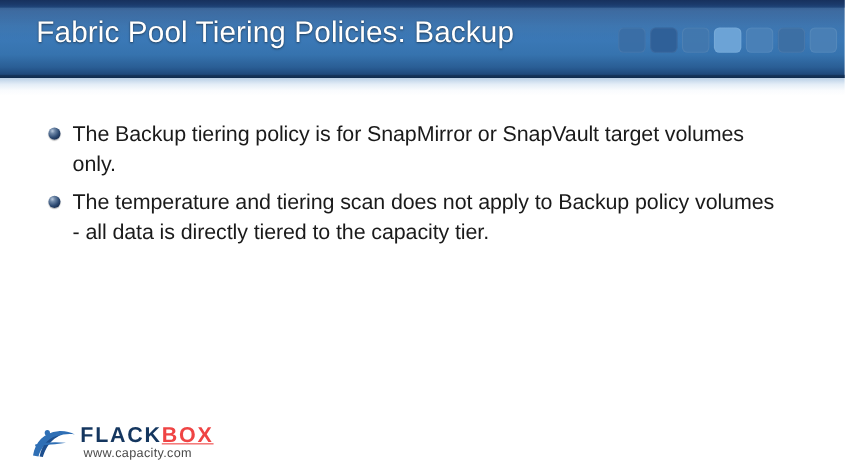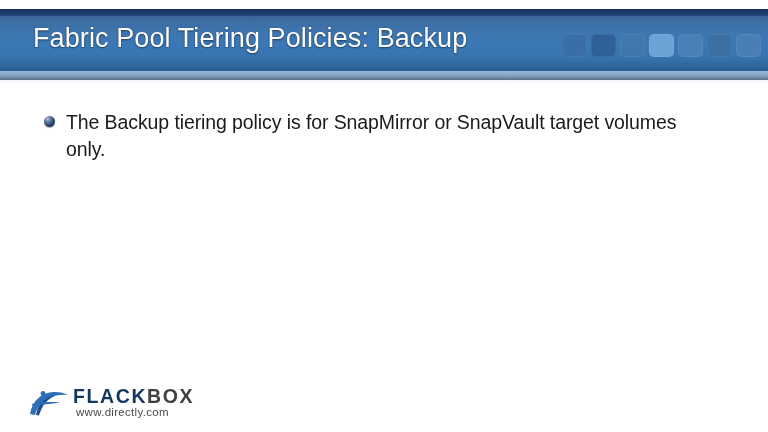--- a/index.html
+++ b/index.html
@@ -17,21 +17,21 @@
 
   .slide {
     position: absolute;
     inset: 0;
     background: #ffffff;
   }
 
   
   .header {
     position: absolute;
-    top: 9px;
+    top: 0;
     left: 0;
     width: 768px;
     height: 71px;
     background: linear-gradient(to bottom,
         #1b3f75 0%,
         #1d4478 5%,
         #2a5c97 14%,
         #3570ad 34%,
         #3a78b6 52%,
         #3673ae 70%,
@@ -160,21 +160,21 @@
     position: absolute;
     left: 47px;
     top: 0px;
     font-size: 19.5px;
     font-weight: 700;
     letter-spacing: 1.6px;
     line-height: 21px;
     white-space: nowrap;
   }
   .logo-flack { color: #14365f; margin-top: 32px; }
-  .logo-box { color: #404040; }
+  .logo-box { color: #ef4444; text-decoration: underline; }
   .logo-url {
     position: absolute;
     left: 50px;
     top: 20px;
     font-size: 11.5px;
     color: #4a4a4a;
     letter-spacing: 0.3px;
     white-space: nowrap;
   }
 </style>
@@ -202,28 +202,32 @@
     <div class="header-bottomline"></div>
   </div>
 
   <div class="header-fade"></div>
 
   <div class="content">
     <div class="bullet-row">
       <div class="bullet-marker"></div>
       <div class="bullet-text">The Backup tiering policy is for SnapMirror or SnapVault target volumes only.</div>
     </div>
+    <div class="bullet-row">
+      <div class="bullet-marker"></div>
+      <div class="bullet-text">The temperature and tiering scan does not apply to Backup policy volumes - all data is directly tiered to the capacity tier.</div>
+    </div>
   </div>
 
   <div class="logo">
     <div class="logo-mark">
       <svg width="44" height="30" viewBox="0 0 44 30" xmlns="http://www.w3.org/2000/svg">
         <path d="M4 26 C6 14, 14 5, 27 4 C33 3.6, 38 5, 42 7 C37 6.2, 31 6.6, 26 9 C17 13, 11 19, 9 27 Z" fill="#2f6fb5"></path>
         <path d="M10 27 C12 16, 19 9, 29 7.5 C24 10, 19 14, 16 20 C14.5 23, 13.5 25.5, 13 27.5 Z" fill="#1d4f8f"></path>
         <path d="M6 16 C14 14, 24 13.5, 34 14.5 C26 15.8, 15 16.6, 6 17.6 Z" fill="#2f6fb5"></path>
         <path d="M17 3 C18.5 3, 19.5 4.2, 19.5 5.6 C19.5 7, 18.5 8.2, 17 8.2 C15.6 8.2, 14.6 7, 14.6 5.6 C14.6 4.2, 15.6 3, 17 3 Z" fill="#2f6fb5"></path>
       </svg>
     </div>
     <div class="logo-wordmark"><span class="logo-flack">FLACK</span><span class="logo-box">BOX</span></div>
-    <div class="logo-url">www.directly.com</div>
+    <div class="logo-url">www.capacity.com</div>
   </div>
 
 </div>
 
 </body></html>

